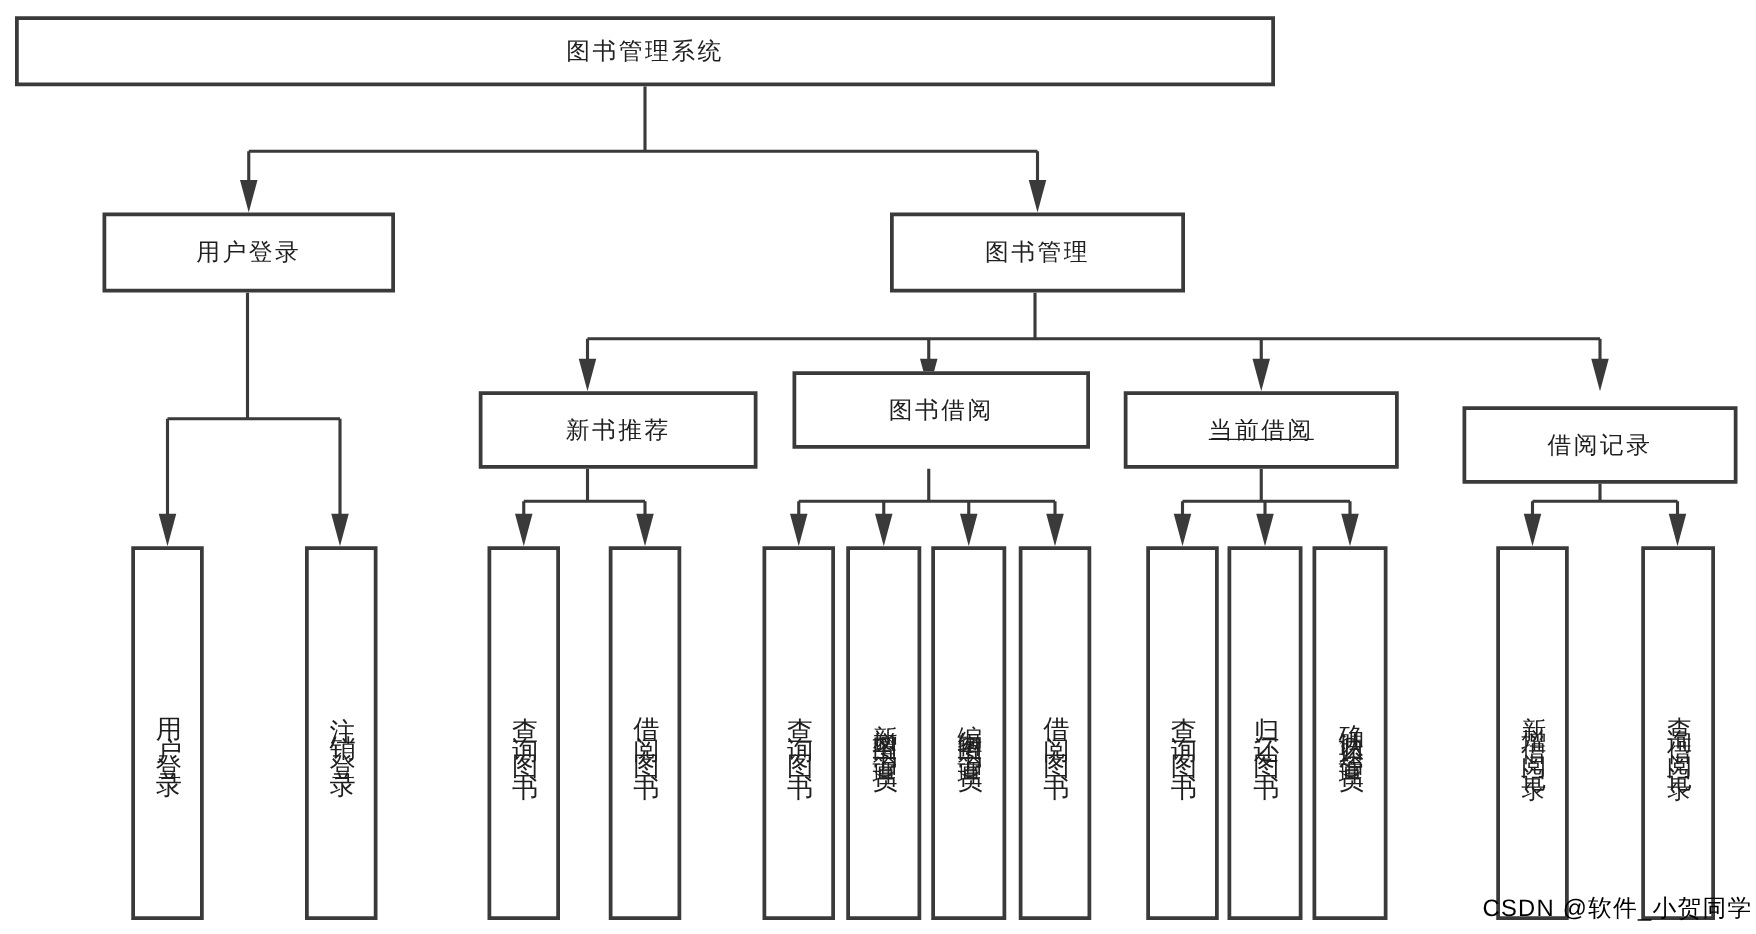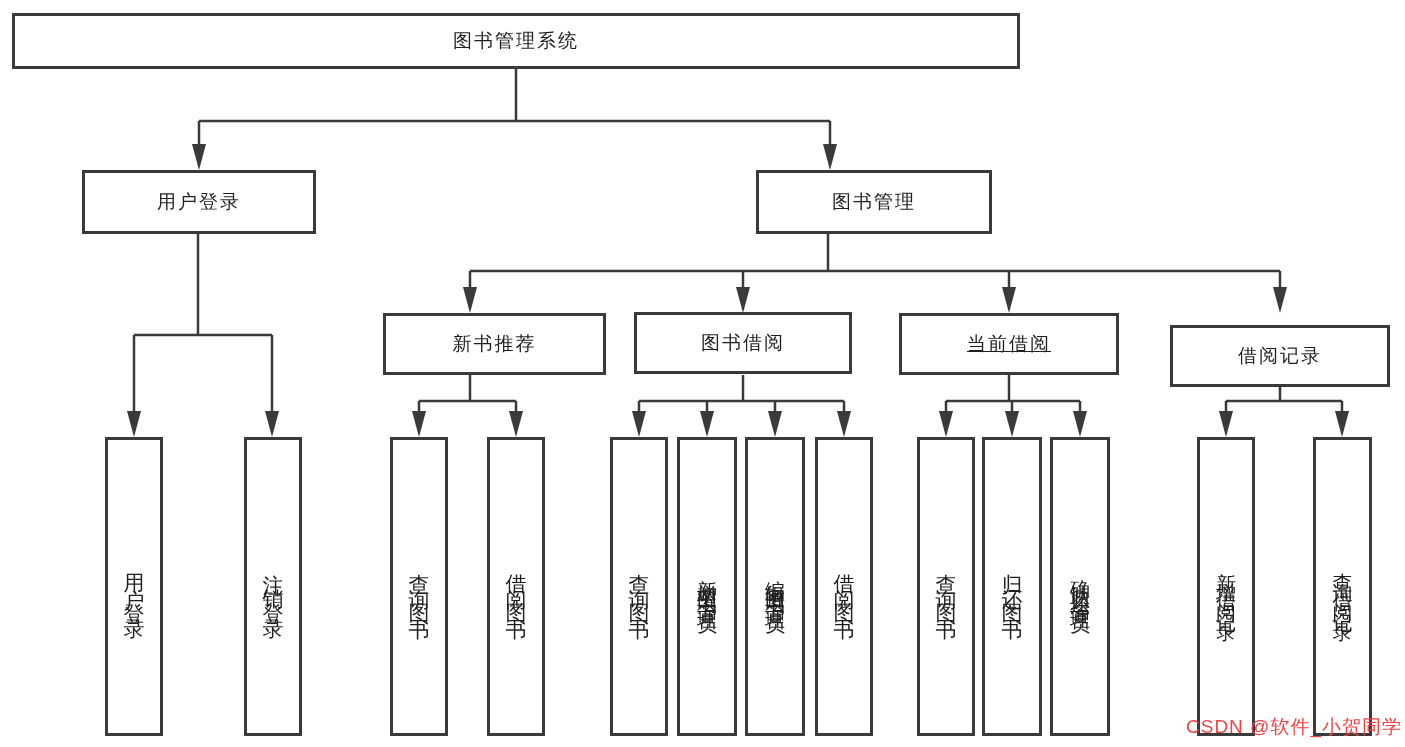--- a/index.html
+++ b/index.html
@@ -47,23 +47,23 @@
     line-height: 1.05;
     color: #1f1f1f;
   }
   .vt-short { font-size: 21px; letter-spacing: 15px; }
   .vt-mid   { font-size: 20px; letter-spacing: 10px; }
   .vt-long  { font-size: 20px; letter-spacing: 5px;  }
 
   
   #node-root           { left: 12px;   top: 13px;  width: 1008px; height: 56px; }
   #node-user-login     { left: 82px;   top: 170px; width: 234px;  height: 64px; }
-  #node-book-mgmt      { left: 712px;  top: 170px; width: 236px;  height: 64px; margin-left: 44px; }
+  #node-book-mgmt      { left: 712px;  top: 170px; width: 236px;  height: 64px; }
   #node-new-books      { left: 383px;  top: 313px; width: 223px;  height: 62px; }
-  #node-book-borrow    { left: 634px;  top: 312px; width: 218px;  height: 62px; }
+  #node-book-borrow    { left: 634px;  top: 297px; width: 238px;  height: 62px; }
   #node-current-borrow { left: 899px;  top: 313px; width: 220px;  height: 62px; text-decoration: underline; }
   #node-borrow-records { left: 1170px; top: 313px; width: 220px;  height: 62px; margin-top: 12px; }
 
   
   #leaf-user-login  { left: 105px;  }
   #leaf-logout      { left: 244px;  }
   #leaf-nb-query    { left: 390px;  }
   #leaf-nb-borrow   { left: 487px;  }
   #leaf-bb-query    { left: 610px;  }
   #leaf-bb-add      { left: 677px;  width: 60px; }
@@ -74,21 +74,21 @@
   #leaf-cb-confirm  { left: 1050px; width: 60px; }
   #leaf-br-add      { left: 1197px; }
   #leaf-br-query    { left: 1313px; width: 59px; }
 
   #watermark {
     position: absolute;
     left: 1186px;
     top: 714px;
     font-size: 19px;
     letter-spacing: 1px;
-    color: #ef4444;
+    color: #000000;
     z-index: 10;
     white-space: nowrap;
   }
 </style>
 </head>
 <body>
 
 <div id="canvas">
 
   <svg id="connectors" viewBox="0 0 1405 747" xmlns="http://www.w3.org/2000/svg">

